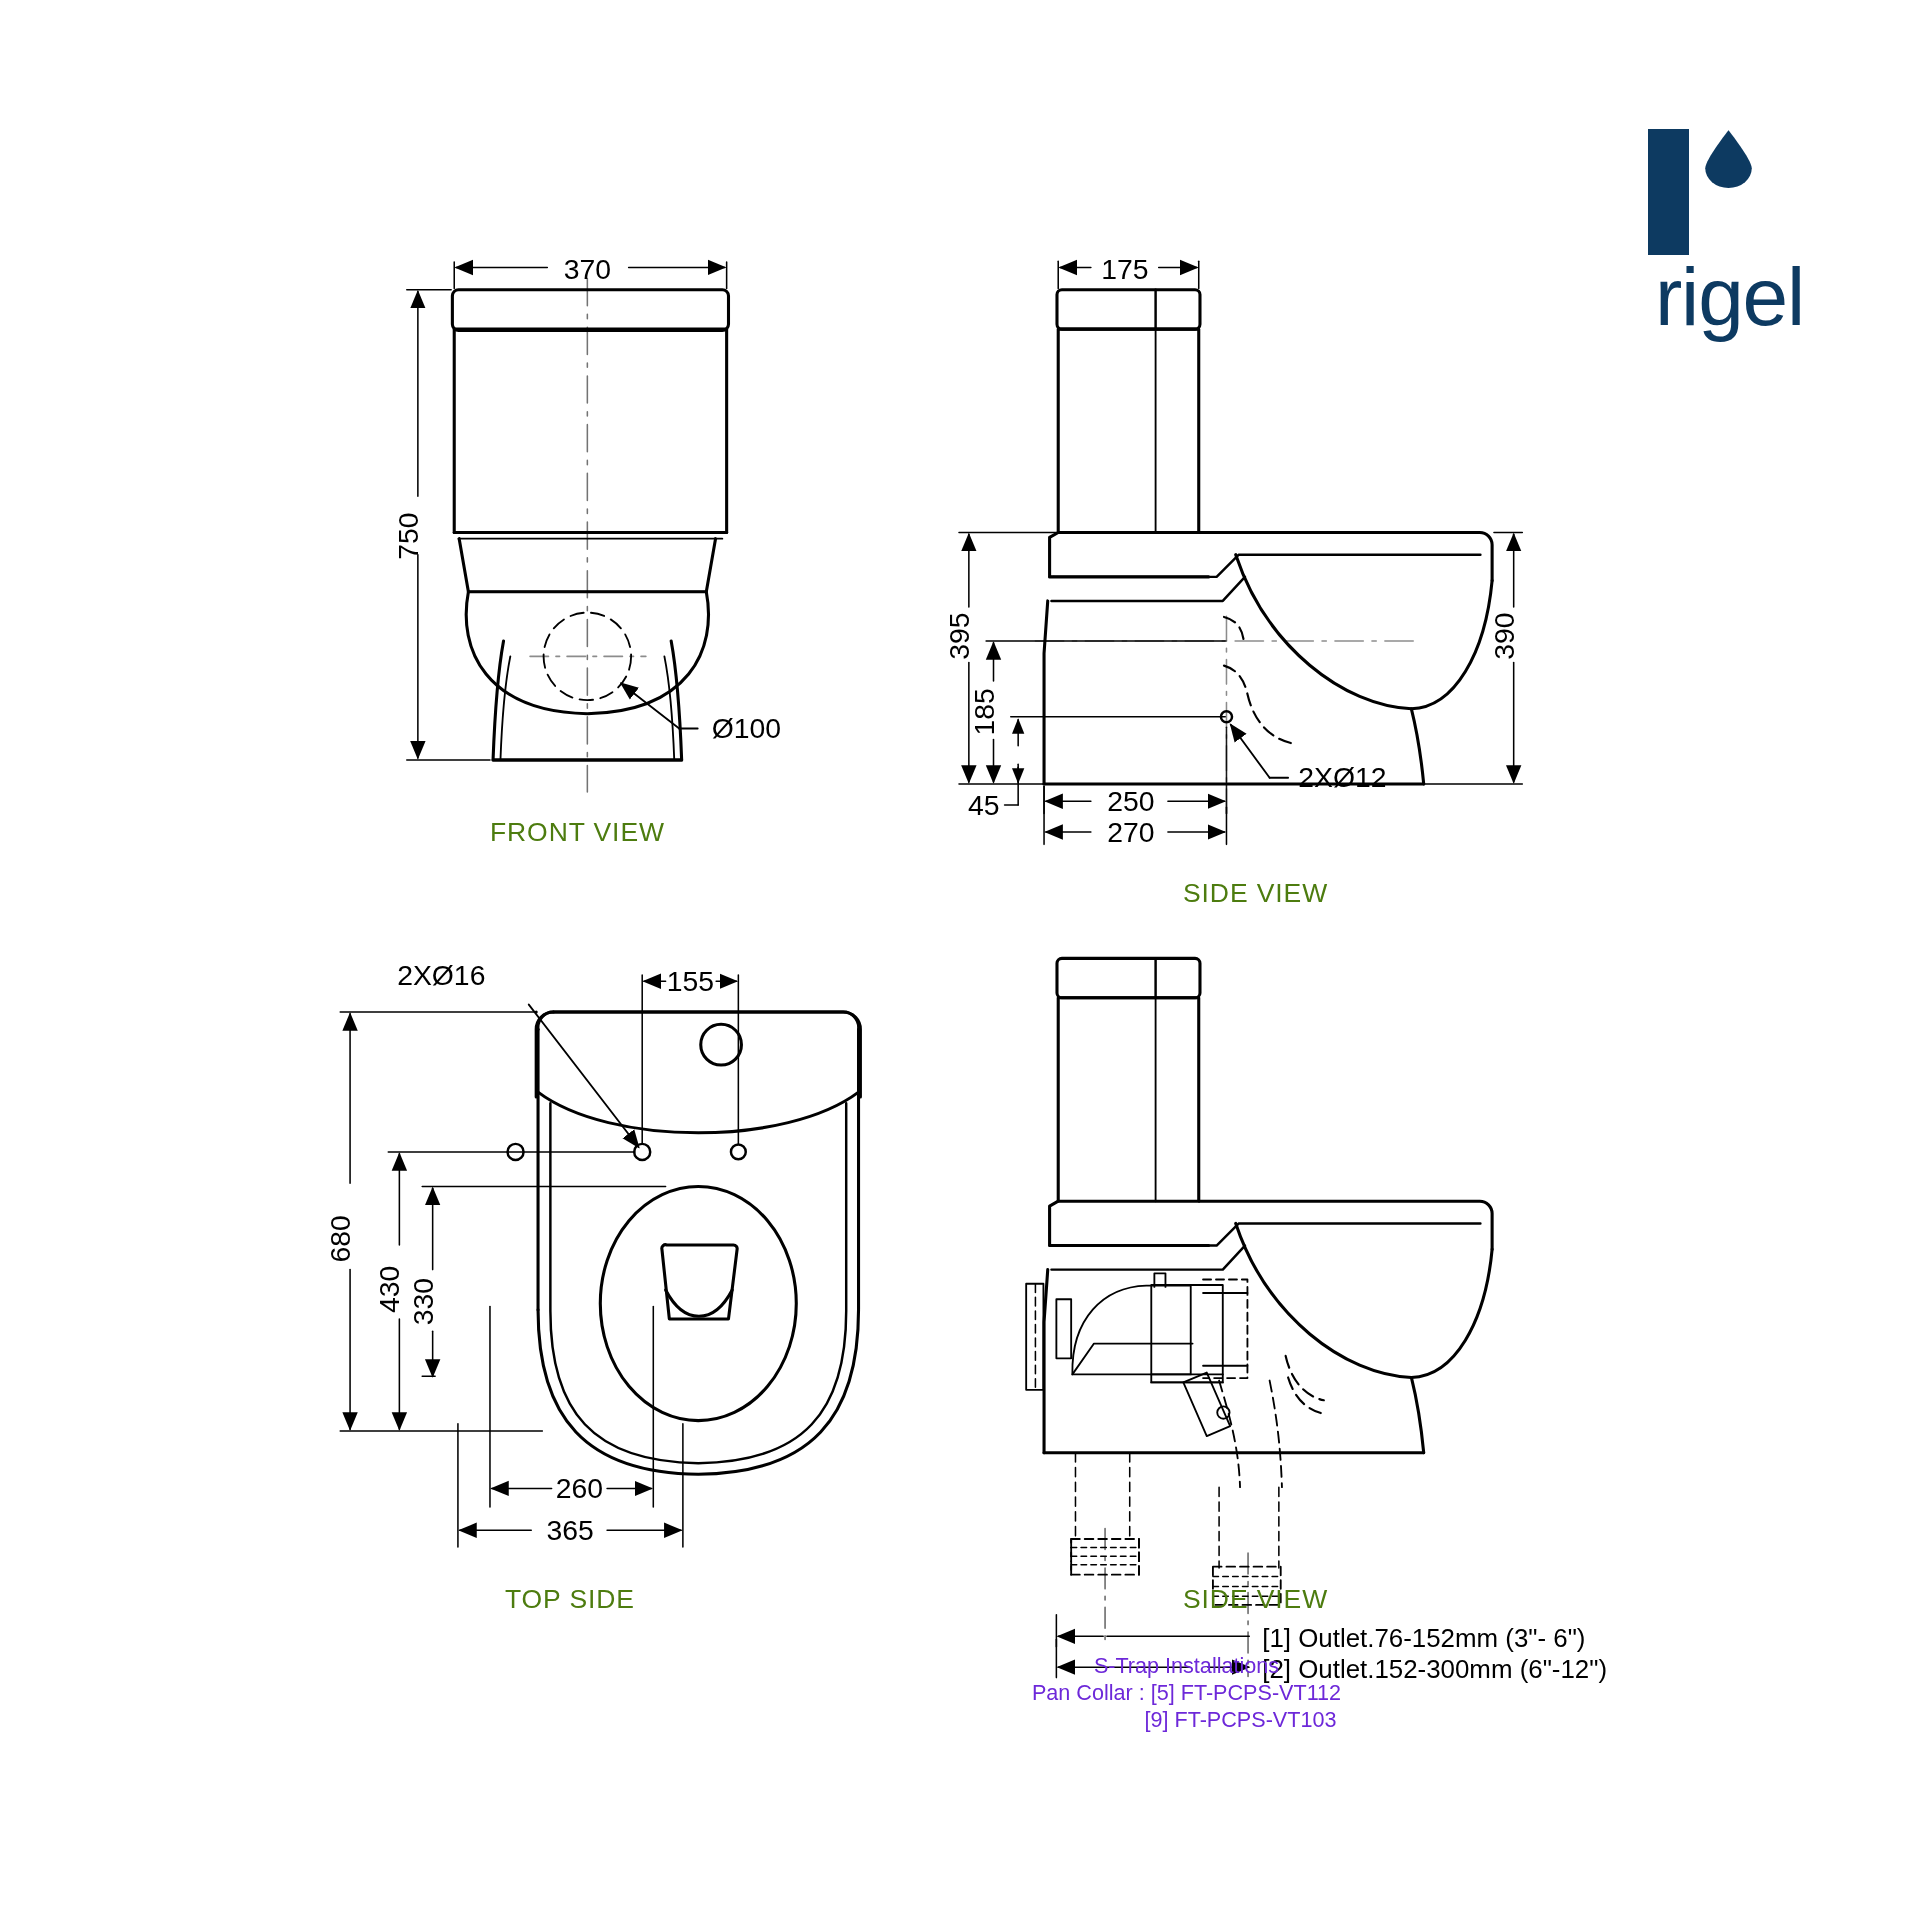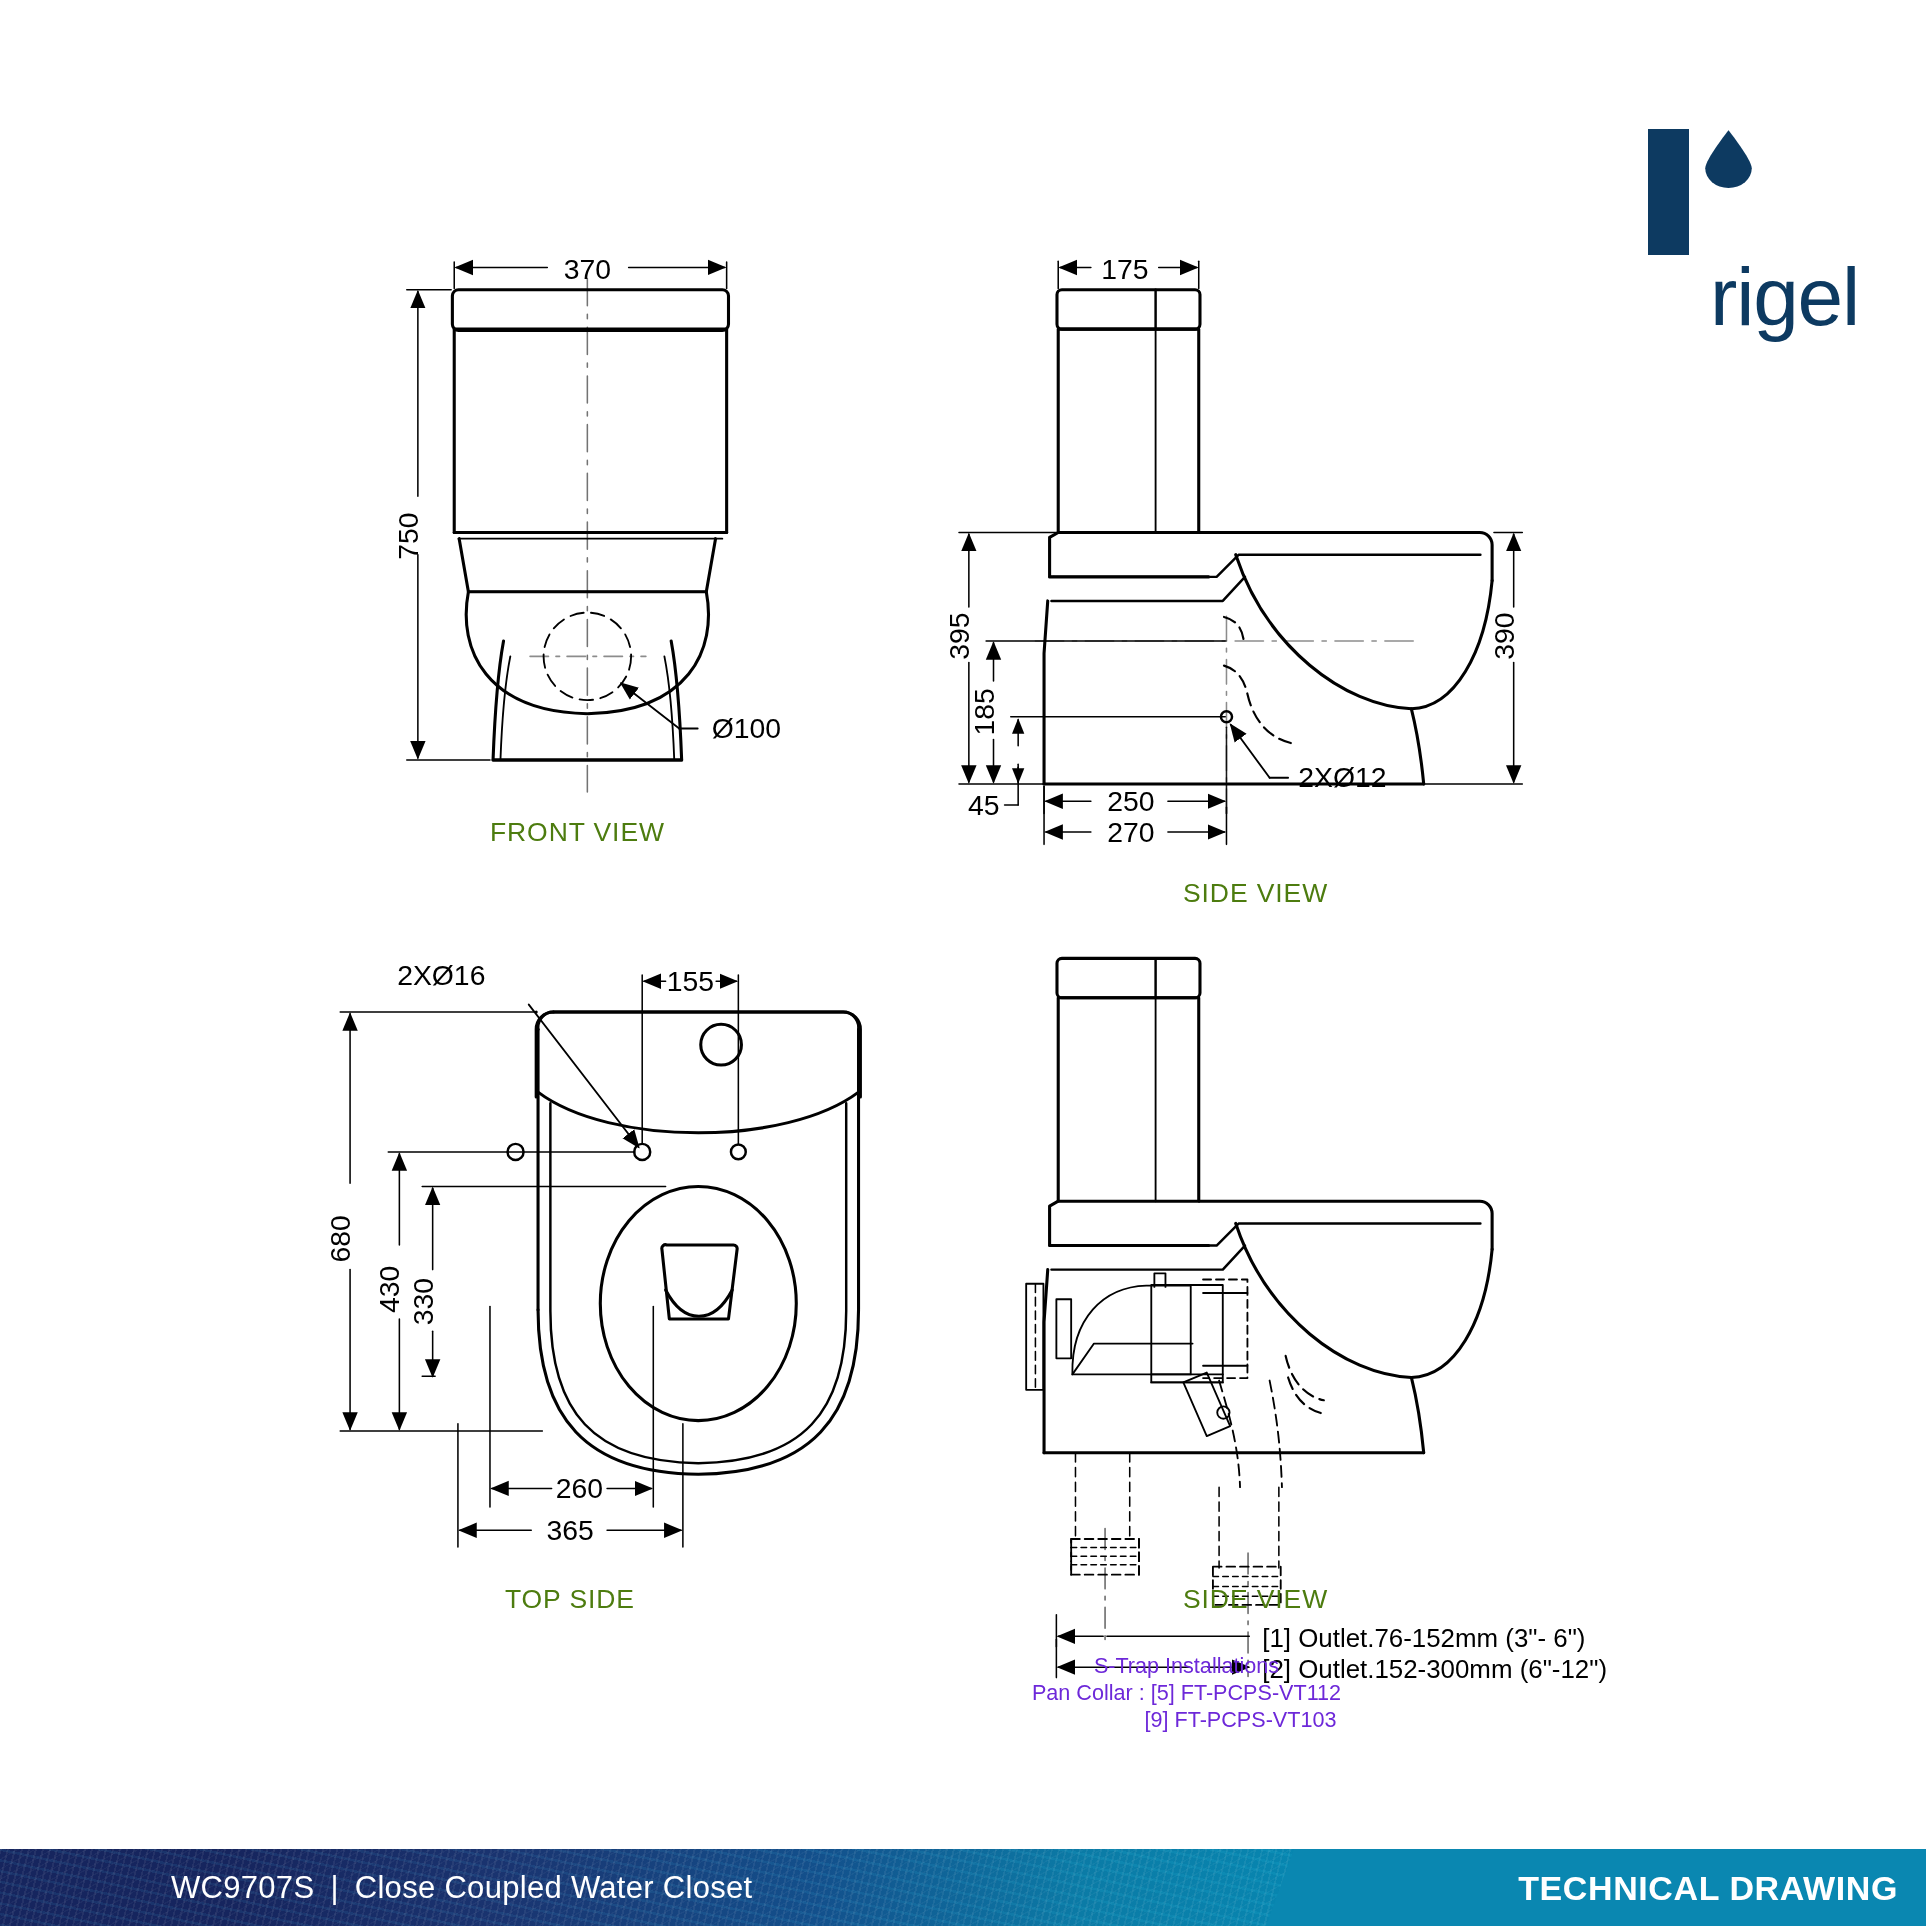--- a/index.html
+++ b/index.html
@@ -58,21 +58,21 @@
     left: 73px;
     top: 0px;
     width: 49px;
     height: 59px;
   }
   #logo-word {
     position: absolute;
     left: 0;
     top: 127px;
     width: 259px;
-    text-align: right;
+    text-align: center;
     font-family: "Liberation Sans", sans-serif;
     font-size: 82px;
     font-weight: 400;
     letter-spacing: -1.2px;
     color: #0d3a61;
     line-height: 1;
   }
 
   
   .view-caption {
@@ -490,25 +490,15 @@
   <div class="view-caption" id="caption-side-top">SIDE VIEW</div>
   <div class="view-caption" id="caption-top">TOP SIDE</div>
   <div class="view-caption" id="caption-side-bottom">SIDE VIEW</div>
 
   <div id="notes">
     <span class="nl">S-Trap Installations</span>
     <span class="nl">Pan Collar : [5] FT-PCPS-VT112</span>
     <span class="nl indent">[9] FT-PCPS-VT103</span>
   </div>
 
-  <div id="footer">
-    <div id="footer-left">
-      <div id="footer-texture"></div>
-    </div>
-    <div id="footer-right"></div>
-    <div id="footer-code">
-      <span>WC9707S</span><span class="sep">|</span><span>Close Coupled Water Closet</span>
-    </div>
-    <div id="footer-title">TECHNICAL DRAWING</div>
-  </div>
 
 </div>
 
 
 </body></html>

